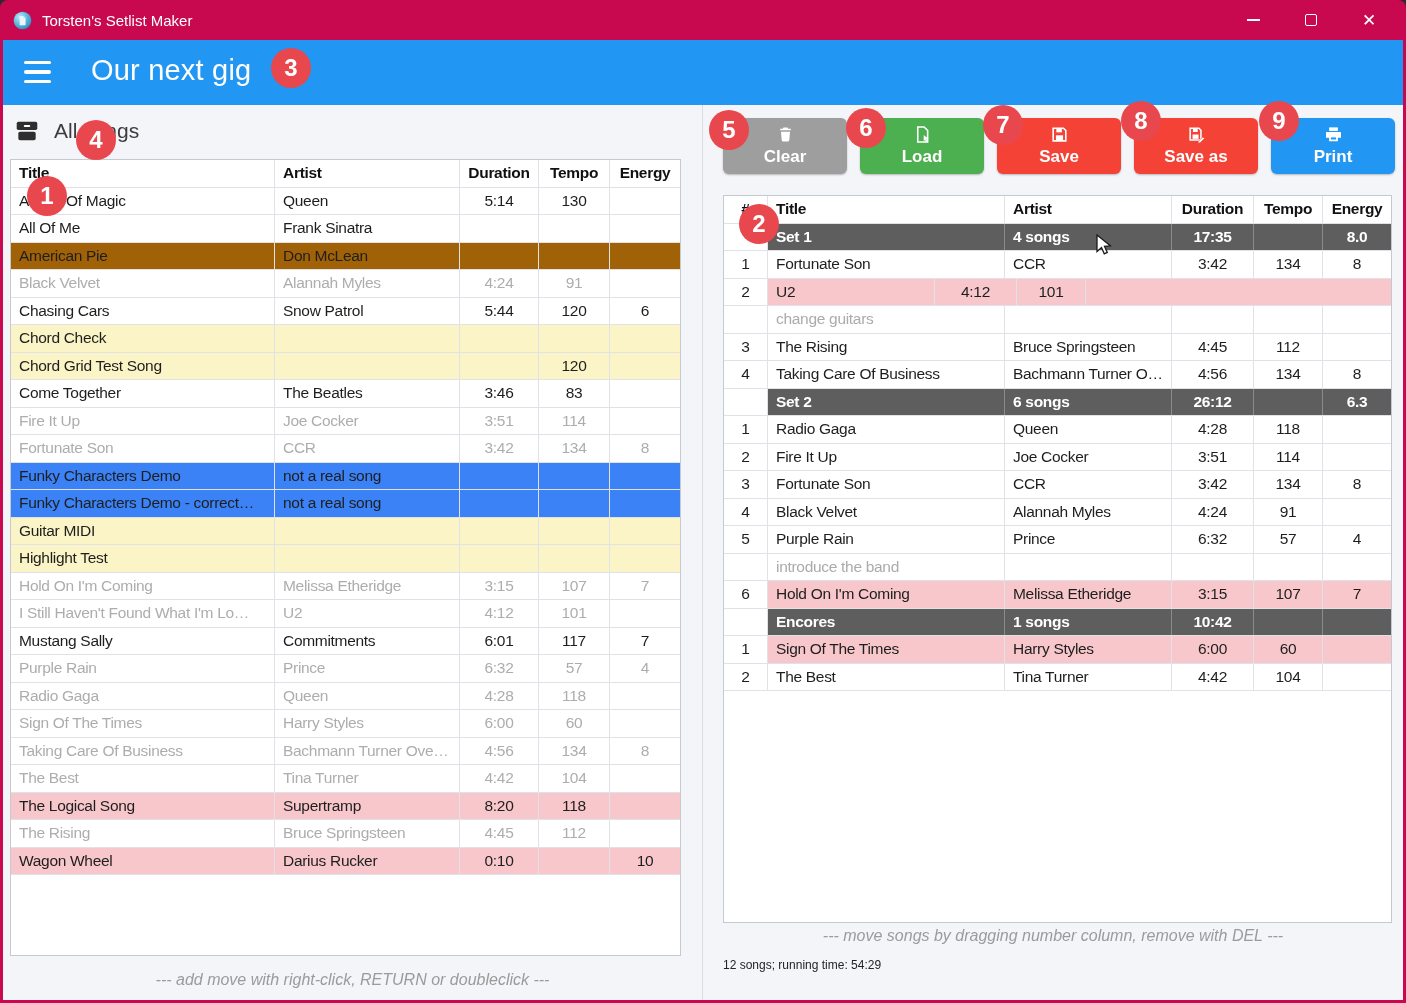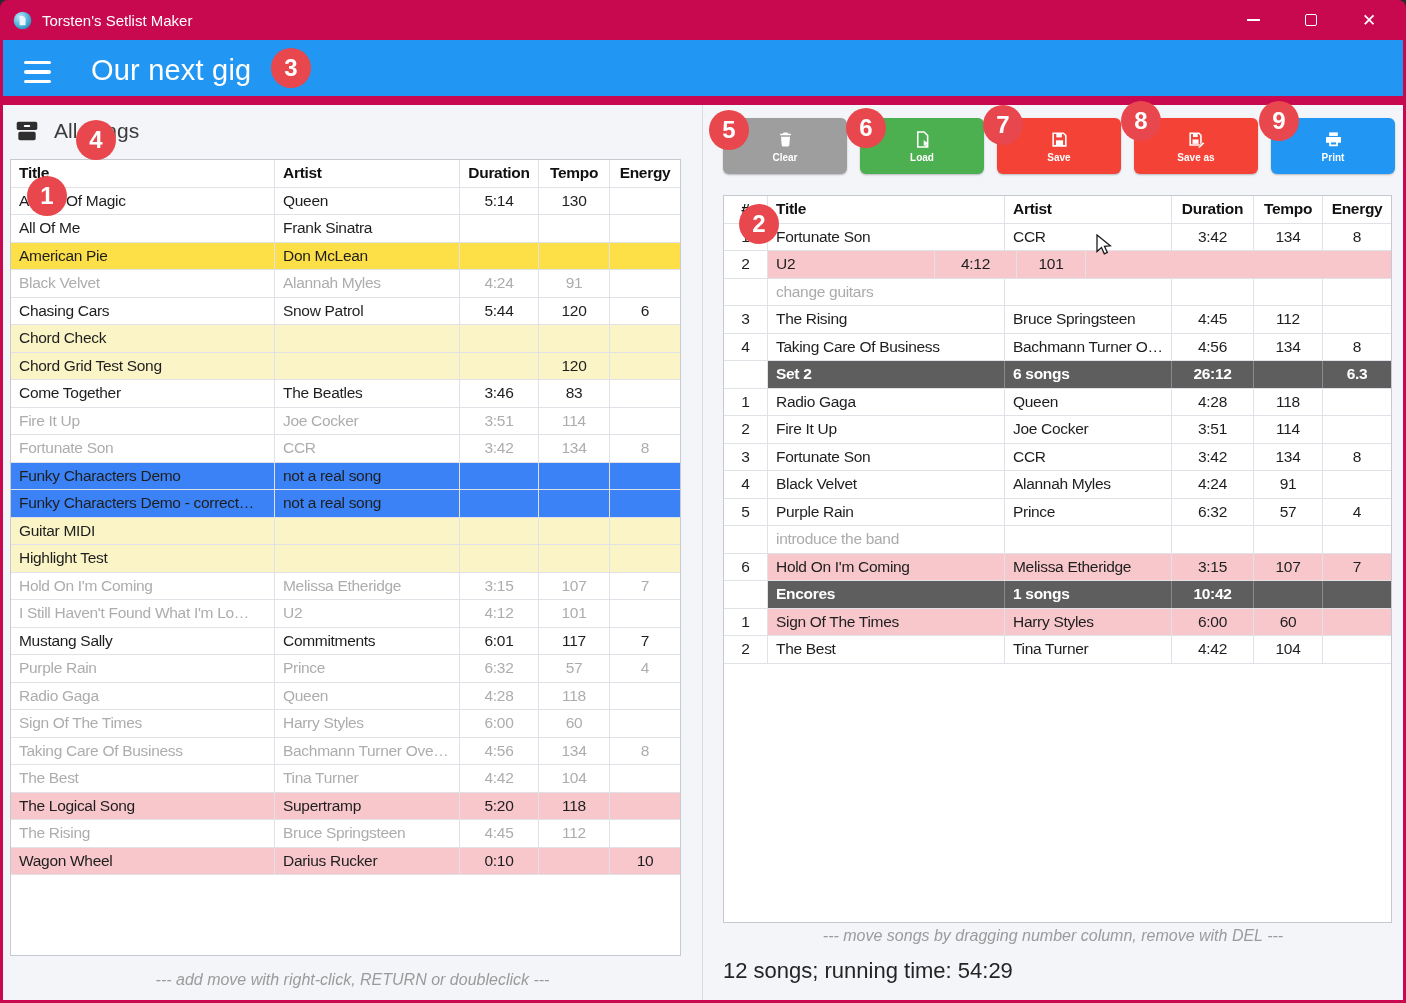--- a/index.html
+++ b/index.html
@@ -10,21 +10,21 @@
   .titlebar { position:absolute; left:0; top:0; width:1406px; height:40px; display:flex; align-items:center; }
   .app-icon { margin-left:13px; width:19px; height:19px; }
   .titlebar-text { color:#fff; font-size:15px; margin-left:10px; }
   .win-controls { position:absolute; right:8px; top:0; height:40px; display:flex; }
   .win-btn { width:58px; height:40px; display:flex; align-items:center; justify-content:center; color:#fff; cursor:default; }
   .glyph-min { width:13px; height:2px; background:#fff; display:block; }
   .glyph-max { width:12px; height:12px; border:1.6px solid #fff; border-radius:2px; display:block; }
   .glyph-close { font-size:17px; line-height:1; }
 
   
-  .appbar { position:absolute; left:3px; top:40px; width:1400px; height:56px; background:#2196F3; }
+  .appbar { position:absolute; left:3px; top:40px; width:1400px; height:65px; background:#2196F3; }
   .hamburger { position:absolute; left:21px; top:21px; width:27px; height:22px; display:flex; flex-direction:column; justify-content:space-between; cursor:pointer; }
   .hamburger span { display:block; height:3.4px; background:#fff; border-radius:2px; }
   .appbar-title { position:absolute; left:88px; top:14px; color:#fff; font-size:29px; letter-spacing:.2px; }
 
   
   .main { position:absolute; left:3px; top:105px; width:1400px; height:895px; background:#F4F5F9; display:flex; }
   .left-panel { position:relative; width:700px; height:100%; border-right:1px solid #DADCE3; }
   .right-panel { position:relative; flex:1; height:100%; }
 
   .panel-header { position:absolute; left:11px; top:13px; display:flex; align-items:center; gap:14px; }
@@ -37,37 +37,37 @@
   .trow { display:flex; height:27.5px; border-bottom:1px solid #E0E2E7; background:#fff; }
   .thead .tcell { font-weight:bold; color:#111; }
   .tcell { display:flex; align-items:center; padding:0 8px; font-size:15.5px; color:#1E1E1E; border-right:1px solid #E0E2E7; overflow:hidden; white-space:nowrap; letter-spacing:-0.3px; }
   .tcell:last-child { border-right:none; }
   
   .lc0{width:264px}.lc1{width:185px}.lc2{width:79px;justify-content:center}.lc3{width:71px;justify-content:center}.lc4{flex:1;justify-content:center}
   
   .rc0{width:44px;justify-content:center}.rc1{width:237px}.rc2{width:167px}.rc3{width:82px;justify-content:center}.rc4{width:69px;justify-content:center}.rc5{flex:1;justify-content:center}
   
   .style-grayed .tcell { color:#ADADAD; }
-  .style-green  .tcell { background:#fde047; }
+  .style-green  .tcell { background:#a16207; }
   .style-yellow .tcell { background:#FAF4C6; }
   .style-blue   .tcell { background:#3b82f6; }
   .style-pink   .tcell { background:#F8C7CB; }
   .row-set .tcell { background:#5E5E5E; color:#fff; font-weight:bold; border-right-color:#8A8A8A; }
   .row-set .tcell.plain, .style-pink .tcell.plain { background:#fff; color:#1E1E1E; font-weight:normal; border-right-color:#E0E2E7; }
   .row-comment .tcell { color:#ABABAB; }
 
   .hint { position:absolute; width:100%; text-align:center; font-style:italic; font-size:16px; color:#9B9B9B; }
   #left-hint { top:866px; }
   #right-hint { top:822px; }
-  .status-line { position:absolute; left:20px; top:853px; font-size:22px; color:#242424; }
+  .status-line { position:absolute; left:20px; top:853px; font-size:12px; color:#242424; }
 
   
   .toolbar { position:absolute; left:20px; top:13px; display:flex; gap:13px; }
   .tb-btn { width:124px; height:56px; border:none; border-radius:6px; color:#fff; display:flex; flex-direction:column; align-items:center; justify-content:center; gap:3px; cursor:pointer; box-shadow:0 1px 2px rgba(0,0,0,.25); font-family:inherit; }
-  .tb-btn .lbl { font-size:10px; font-weight:bold; }
+  .tb-btn .lbl { font-size:17px; font-weight:bold; }
   .btn-clear{background:#9E9E9E}.btn-load{background:#4CAF50}.btn-save{background:#F44336}.btn-saveas{background:#F44336}.btn-print{background:#2196F3}
 
   
   .badge { position:absolute; width:40px; height:40px; border-radius:50%; background:#E8484D; color:#fff; font-size:24px; font-weight:bold; display:flex; align-items:center; justify-content:center; z-index:60; }
 
   .cursor { position:absolute; z-index:70; }
 </style>
 </head>
 <body>
 
@@ -278,21 +278,21 @@
           <div class="trow style-grayed">
             <div class="tcell lc0">The Best</div>
             <div class="tcell lc1">Tina Turner</div>
             <div class="tcell lc2">4:42</div>
             <div class="tcell lc3">104</div>
             <div class="tcell lc4"></div>
           </div>
           <div class="trow style-pink">
             <div class="tcell lc0">The Logical Song</div>
             <div class="tcell lc1">Supertramp</div>
-            <div class="tcell lc2">5:20</div>
+            <div class="tcell lc2">8:20</div>
             <div class="tcell lc3">118</div>
             <div class="tcell lc4"></div>
           </div>
           <div class="trow style-grayed">
             <div class="tcell lc0">The Rising</div>
             <div class="tcell lc1">Bruce Springsteen</div>
             <div class="tcell lc2">4:45</div>
             <div class="tcell lc3">112</div>
             <div class="tcell lc4"></div>
           </div>
@@ -351,20 +351,28 @@
       </div>
       <div class="table-wrap" id="right-table">
           <div class="trow thead">
             <div class="tcell rc0" style="justify-content: center;">#</div>
             <div class="tcell rc1">Title</div>
             <div class="tcell rc2">Artist</div>
             <div class="tcell rc3" style="justify-content: center;">Duration</div>
             <div class="tcell rc4" style="justify-content: center;">Tempo</div>
             <div class="tcell rc5" style="justify-content: center;">Energy</div>
           </div>
+          <div class="trow row-set">
+            <div class="tcell rc0 plain"></div>
+            <div class="tcell rc1">Set 1</div>
+            <div class="tcell rc2">4 songs</div>
+            <div class="tcell rc3">17:35</div>
+            <div class="tcell rc4"></div>
+            <div class="tcell rc5">8.0</div>
+          </div>
           <div class="trow style-normal">
             <div class="tcell rc0 plain">1</div>
             <div class="tcell rc1">Fortunate Son</div>
             <div class="tcell rc2">CCR</div>
             <div class="tcell rc3">3:42</div>
             <div class="tcell rc4">134</div>
             <div class="tcell rc5">8</div>
           </div>
           <div class="trow style-pink">
             <div class="tcell rc0 plain">2</div>

